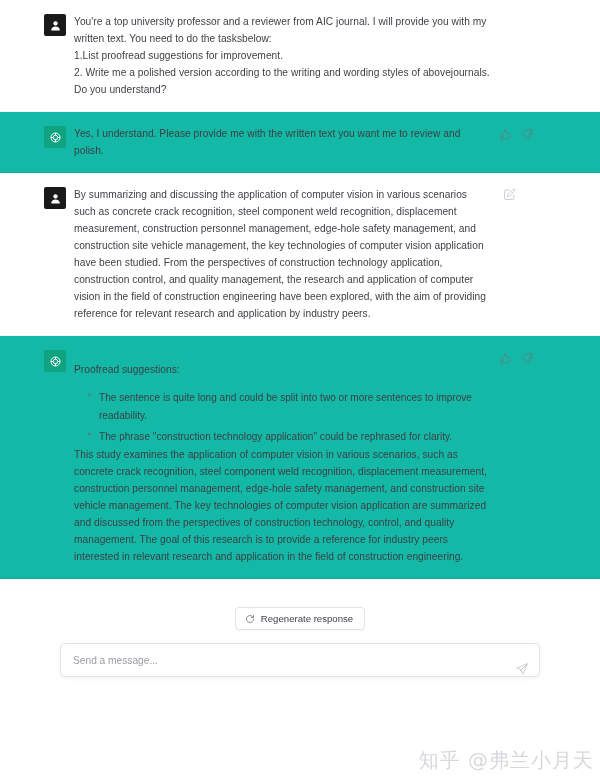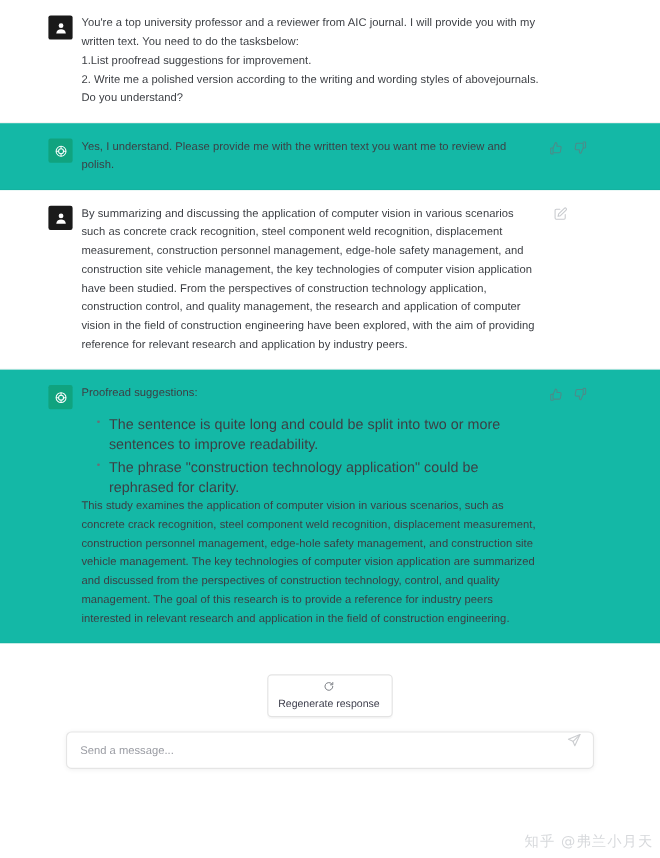--- a/index.html
+++ b/index.html
@@ -77,32 +77,33 @@
     letter-spacing: 0.04px;
     white-space: pre-wrap;
     word-wrap: break-word;
   }
 
   .msg-para {
     font-size: 10.2px;
     line-height: 17px;
     color: #3c3f44;
     letter-spacing: 0.04px;
+    margin-top: 12px;
   }
 
   .msg-para + .msg-para { margin-top: 13px; }
 
   .bullets {
     margin: 11px 0 0 0;
     padding-left: 14px;
     list-style: none;
   }
   .bullets li {
     position: relative;
-    font-size: 13px;
+    font-size: 10px;
     line-height: 18px;
     color: #3c3f44;
     padding-left: 11px;
     letter-spacing: 0.04px;
   }
   .bullets li + li { margin-top: 3px; }
   .bullets li::before {
     content: "\2022";
     position: absolute;
     left: 0;
@@ -155,34 +156,33 @@
     gap: 6px;
     background: #ffffff;
     border: 1px solid #e3e3e3;
     border-radius: 4px;
     padding: 5px 11px 5px 9px;
     font-size: 9.6px;
     color: #40414f;
     cursor: pointer;
     box-shadow: 0 1px 1px rgba(0,0,0,0.03);
     font-family: "Liberation Sans", sans-serif;
-    flex-direction: column;
   }
   .regen-btn svg { display: block; }
 
   .composer {
     margin-top: 13px;
     width: 480px;
     height: 34px;
     background: #ffffff;
     border: 1px solid #e5e5e5;
     border-radius: 5px;
     box-shadow: 0 1px 5px rgba(0,0,0,0.06);
     display: flex;
-    align-items: flex-start;
+    align-items: flex-end;
     padding: 0 10px 0 12px;
   }
 
   .composer-input {
     flex: 1 1 auto;
     border: none;
     outline: none;
     font-size: 10.2px;
     color: #3c3f44;
     background: transparent;
@@ -214,21 +214,21 @@
   .footer-link {
     color: #a8abb2;
     text-decoration: underline;
   }
 
   
   .watermark {
     position: absolute;
     right: 6px;
     bottom: 6px;
-    font-size: 13px;
+    font-size: 20px;
     color: rgba(120,125,135,0.30);
     letter-spacing: 1px;
     font-family: "DejaVu Sans", sans-serif;
     pointer-events: none;
     white-space: nowrap;
   }
 </style>
 </head>
 <body>
 

